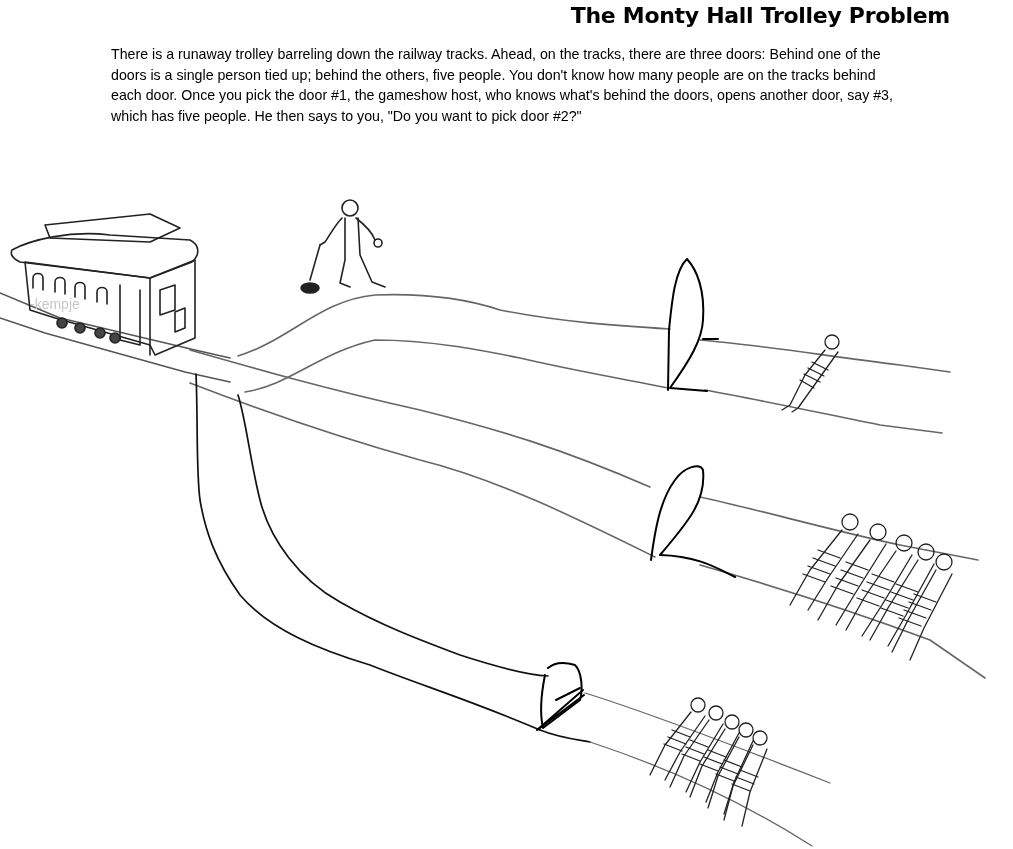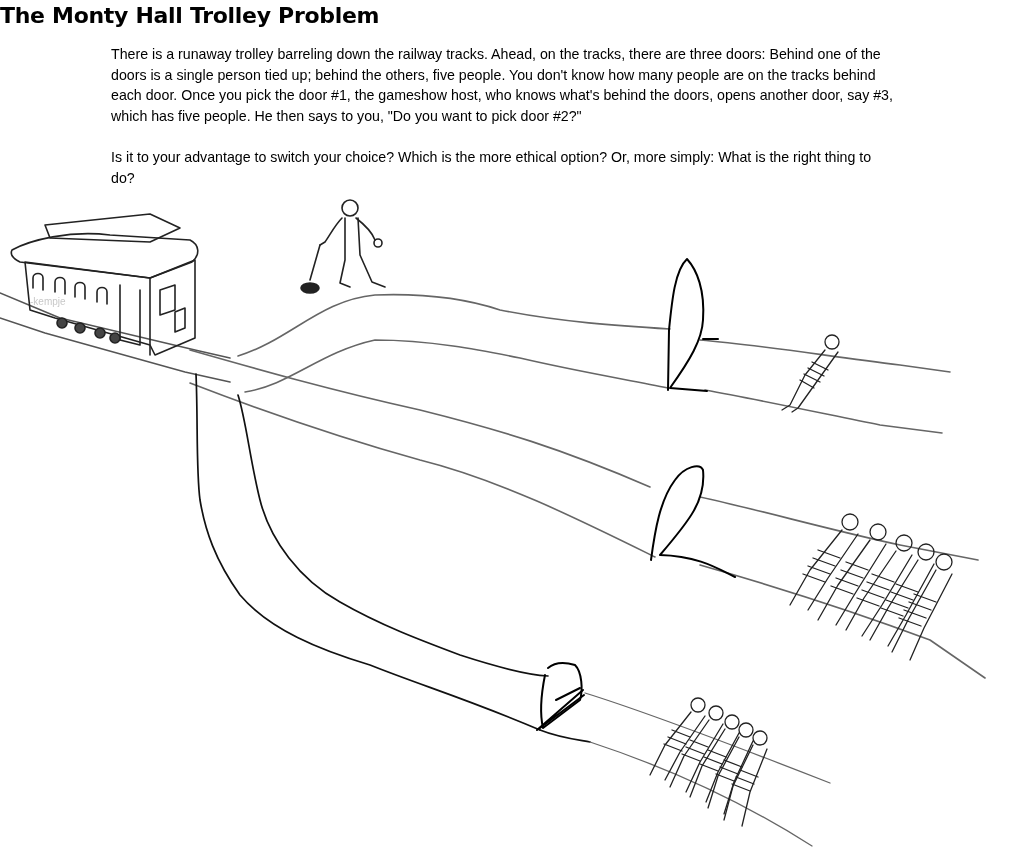--- a/index.html
+++ b/index.html
@@ -1,36 +1,35 @@
 <!DOCTYPE html>
 <html><head>
 <meta charset="utf-8">
 <style>
   html, body { margin: 0; padding: 0; background: #ffffff; }
   body { width: 1013px; height: 849px; position: relative; overflow: hidden;
          font-family: "DejaVu Sans", "Liberation Sans", sans-serif; color: #000; }
-  .title { position: absolute; left: 0; top: 3px; width: 950px; text-align: left;
+  .title { position: absolute; left: 0; top: 3px; width: 950px; text-align: right;
            font-family: "DejaVu Sans", sans-serif; font-weight: bold; font-size: 22px;
            letter-spacing: -0.3px; }
   .body-text { position: absolute; left: 103px; top: 36px; width: 800px;
                font-family: "Liberation Sans", sans-serif; font-size: 14.2px; line-height: 20.6px; }
   .body-text p { margin: 8px; }
   .body-text p + p { margin-top: 20.6px; }
   .illustration { position: absolute; left: 0; top: 190px; width: 1013px; height: 659px; }
   .watermark { position: absolute; left: 30px; top: 296px; font-family: "Liberation Sans", sans-serif;
-               font-size: 10px; color: #c8c8c8; }
+               font-size: 14px; color: #c8c8c8; }
 </style>
 </head>
 <body>
 
 <div class="title">The Monty Hall Trolley Problem</div>
 
 <div class="body-text">
   <p>There is a runaway trolley barreling down the railway tracks. Ahead, on the tracks, there are three doors: Behind one of the doors is a single person tied up; behind the others, five people. You don't know how many people are on the tracks behind each door. Once you pick the door #1, the gameshow host, who knows what's behind the doors, opens another door, say #3, which has five people. He then says to you, "Do you want to pick door #2?"</p>
-  <p>Is it to your advantage to switch your choice? Which is the more ethical option? Or, more simply: What is the right thing to do?</p>
 </div>
 
 <svg class="illustration" viewBox="0 190 1013 659" xmlns="http://www.w3.org/2000/svg" fill="none" stroke="#333" stroke-width="1.6" stroke-linecap="round" stroke-linejoin="round">
 
   <g stroke="#555">
     <path d="M0 293 L60 318 L195 350 L230 358"></path>
     <path d="M0 318 L45 333 L185 372 L230 382"></path>
   </g>
 
   <g stroke="#666">

